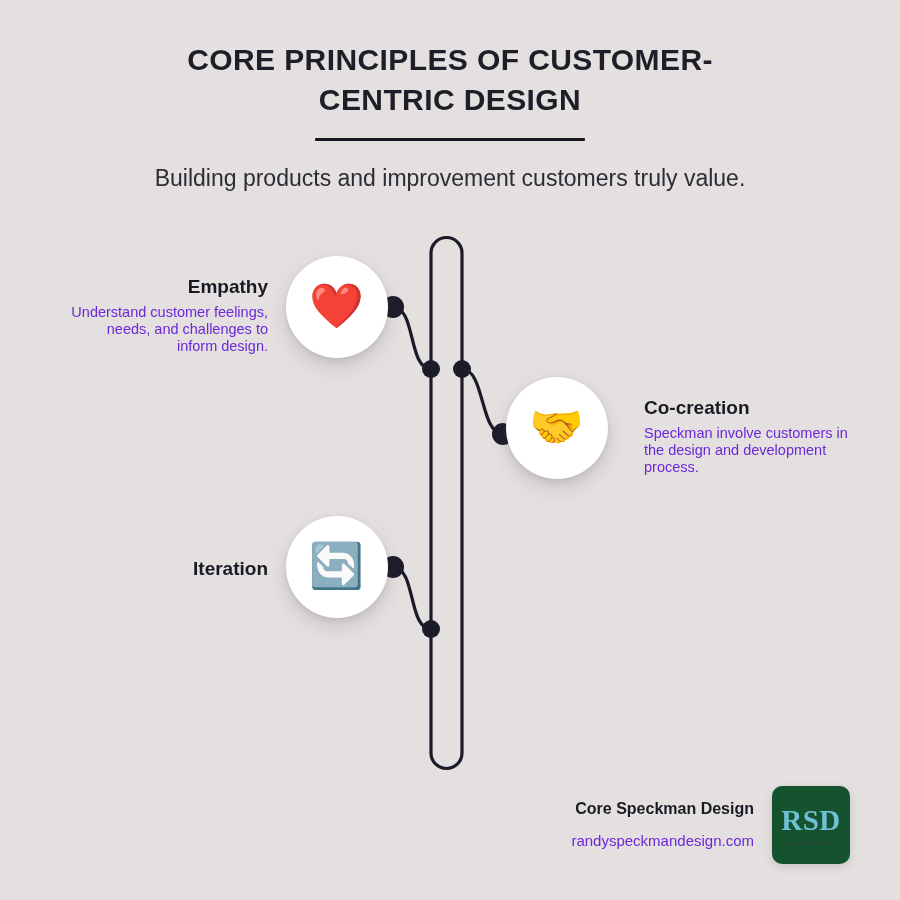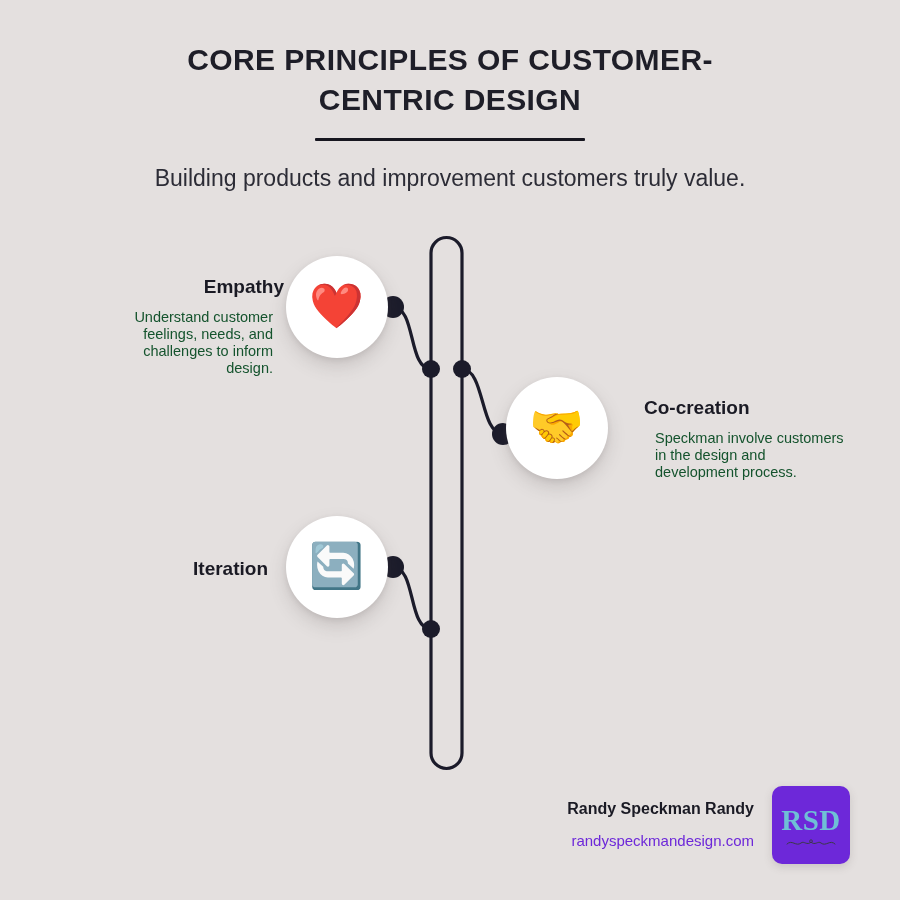--- a/index.html
+++ b/index.html
@@ -92,30 +92,30 @@
     position: absolute;
   }
   .item h3 {
     margin: 0 0 6px 0;
     font-size: 19px;
     font-weight: 700;
     color: #1A1A24;
     line-height: 22px;
   }
   .item p {
-    margin: 11px;
+    margin: 0;
     font-size: 14.5px;
     line-height: 17px;
-    color: #14532d;
+    color: #6d28d9;
     font-weight: 400;
   }
   .item-right-aligned { text-align: right; }
   .item-left-aligned  { text-align: left; }
 
-  .item-empathy   { left: 86px;  top: 276px;  width: 198px; }
+  .item-empathy   { left: 70px;  top: 276px;  width: 198px; }
   .item-cocreate  { left: 644px; top: 397px;  width: 215px; }
   .item-iteration { left: 60px;  top: 558px;  width: 208px; }
 
   
   .footer {
     position: absolute;
     left: 460px;
     top: 785px;
     width: 390px;
     height: 80px;
@@ -136,21 +136,21 @@
     font-size: 15px;
     font-weight: 400;
     color: #6d28d9;
     line-height: 22px;
     margin: 10px 0 0 0;
   }
   .logo-card {
     width: 78px;
     height: 78px;
     border-radius: 10px;
-    background: #6d28d9;
+    background: #14532d;
     box-shadow: 0 3px 9px rgba(90,80,80,0.18);
     display: flex;
     flex-direction: column;
     align-items: center;
     justify-content: center;
     flex: none;
   }
   .logo-letters {
     font-family: "Liberation Serif", serif;
     font-size: 29px;
@@ -215,21 +215,21 @@
     <h3>Co-creation</h3>
     <p>Speckman involve customers in the design and development process.</p>
   </div>
 
   <div class="item item-iteration item-right-aligned">
     <h3>Iteration</h3>
   </div>
 
   <div class="footer">
     <div class="footer-text">
-      <p class="footer-name">Randy Speckman Randy</p>
+      <p class="footer-name">Core Speckman Design</p>
       <p class="footer-url">randyspeckmandesign.com</p>
     </div>
     <div class="logo-card">
       <div class="logo-letters">RSD</div>
       <div class="logo-flourish">
         <svg width="52" height="10" viewBox="0 0 52 10" xmlns="http://www.w3.org/2000/svg">
           <path d="M2 6 C 7 1, 11 9, 16 5 C 19 2.5, 22 8, 26 4 C 30 8, 33 2.5, 36 5 C 41 9, 45 1, 50 6" stroke="#3A3A44" stroke-width="1" fill="none" stroke-linecap="round"></path>
           <circle cx="26" cy="3.2" r="1.4" stroke="#3A3A44" stroke-width="0.9" fill="none"></circle>
         </svg>
       </div>

